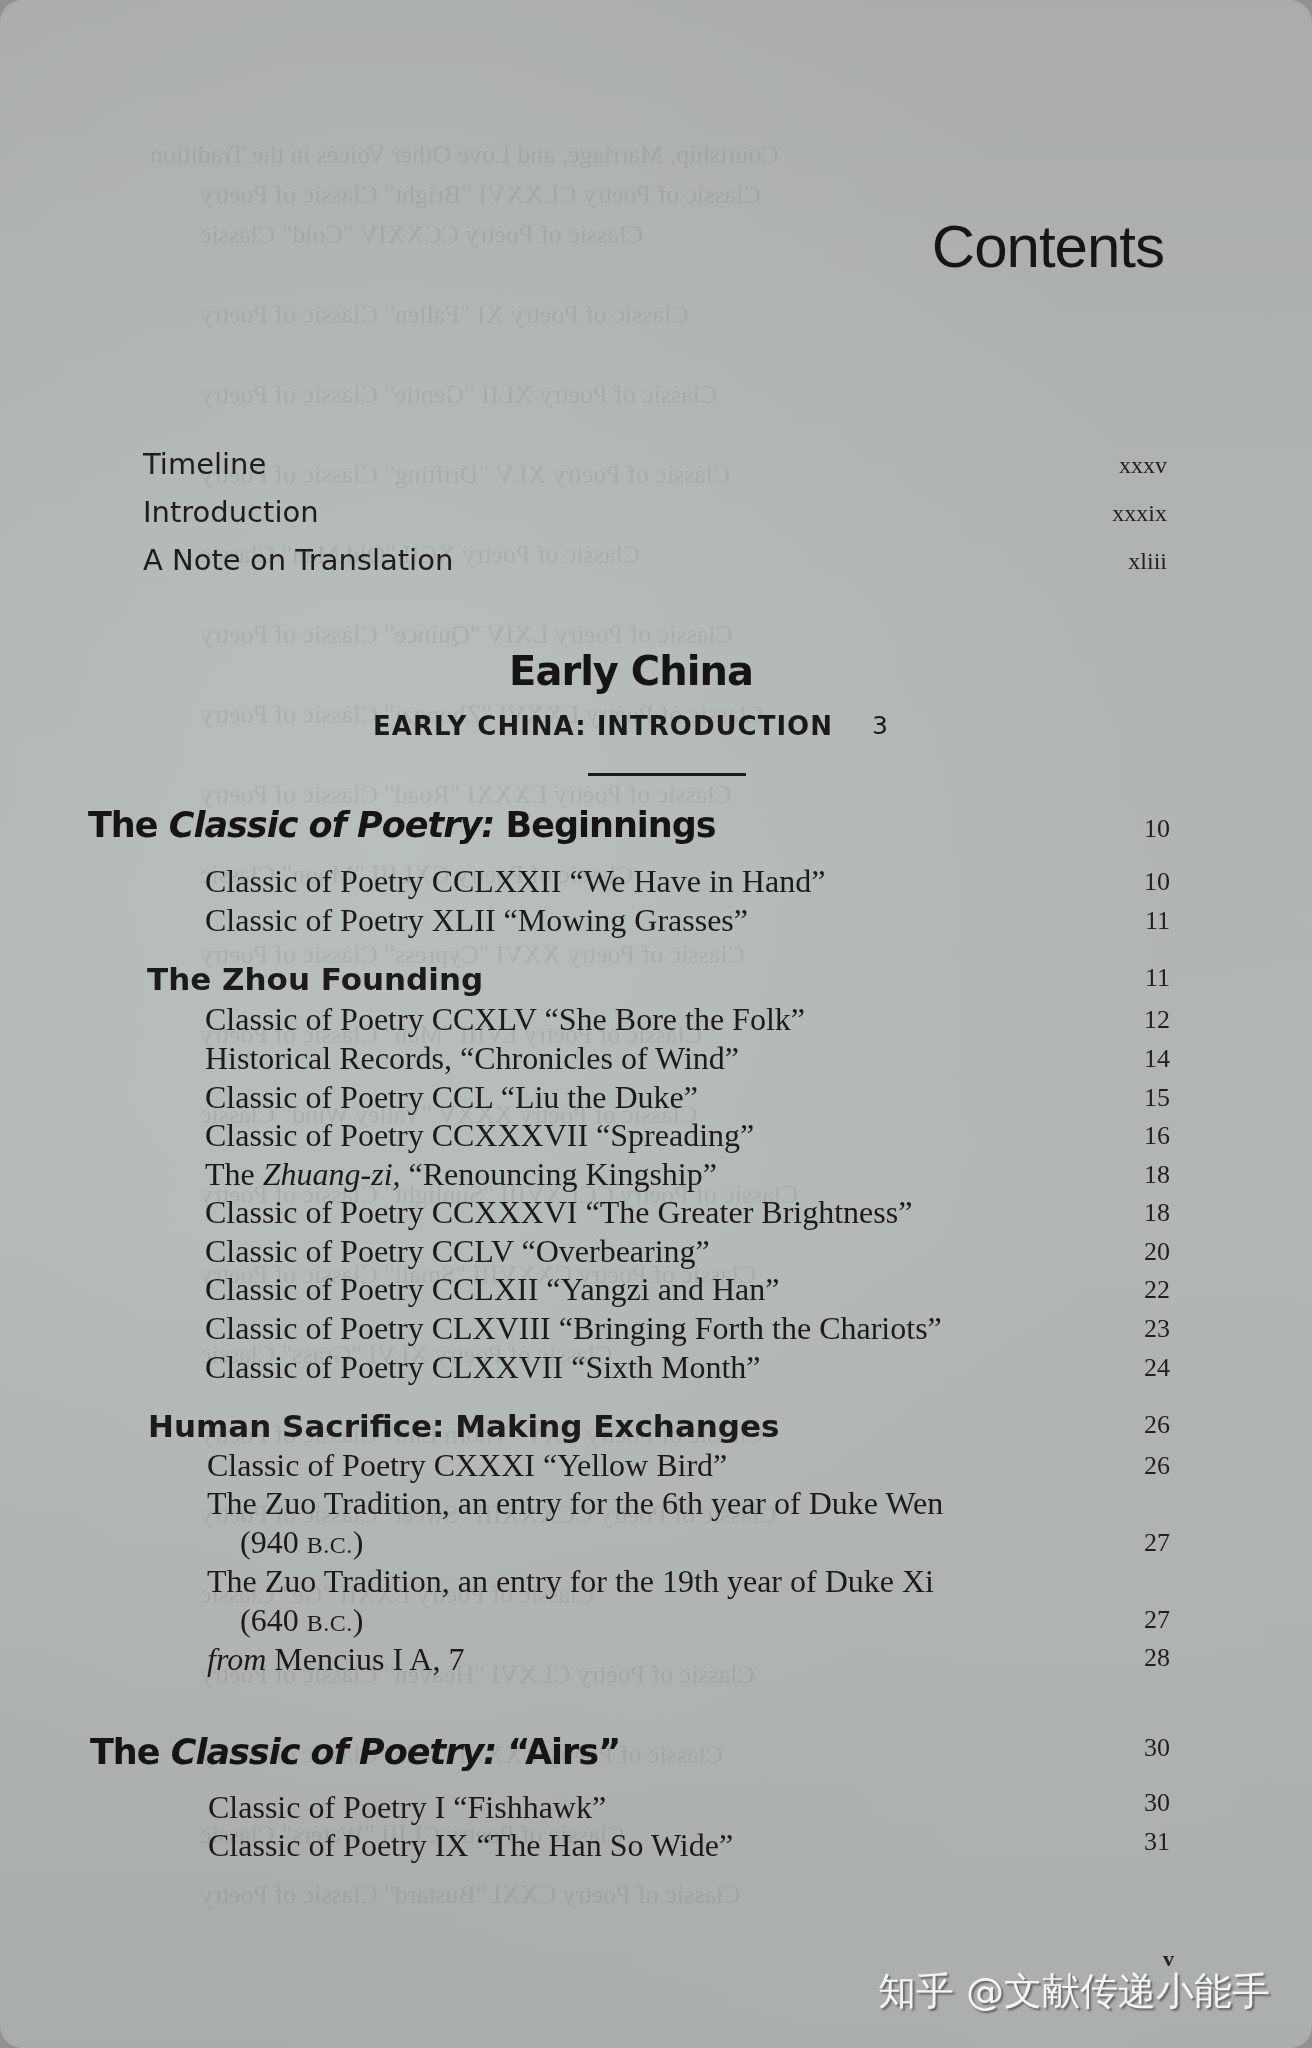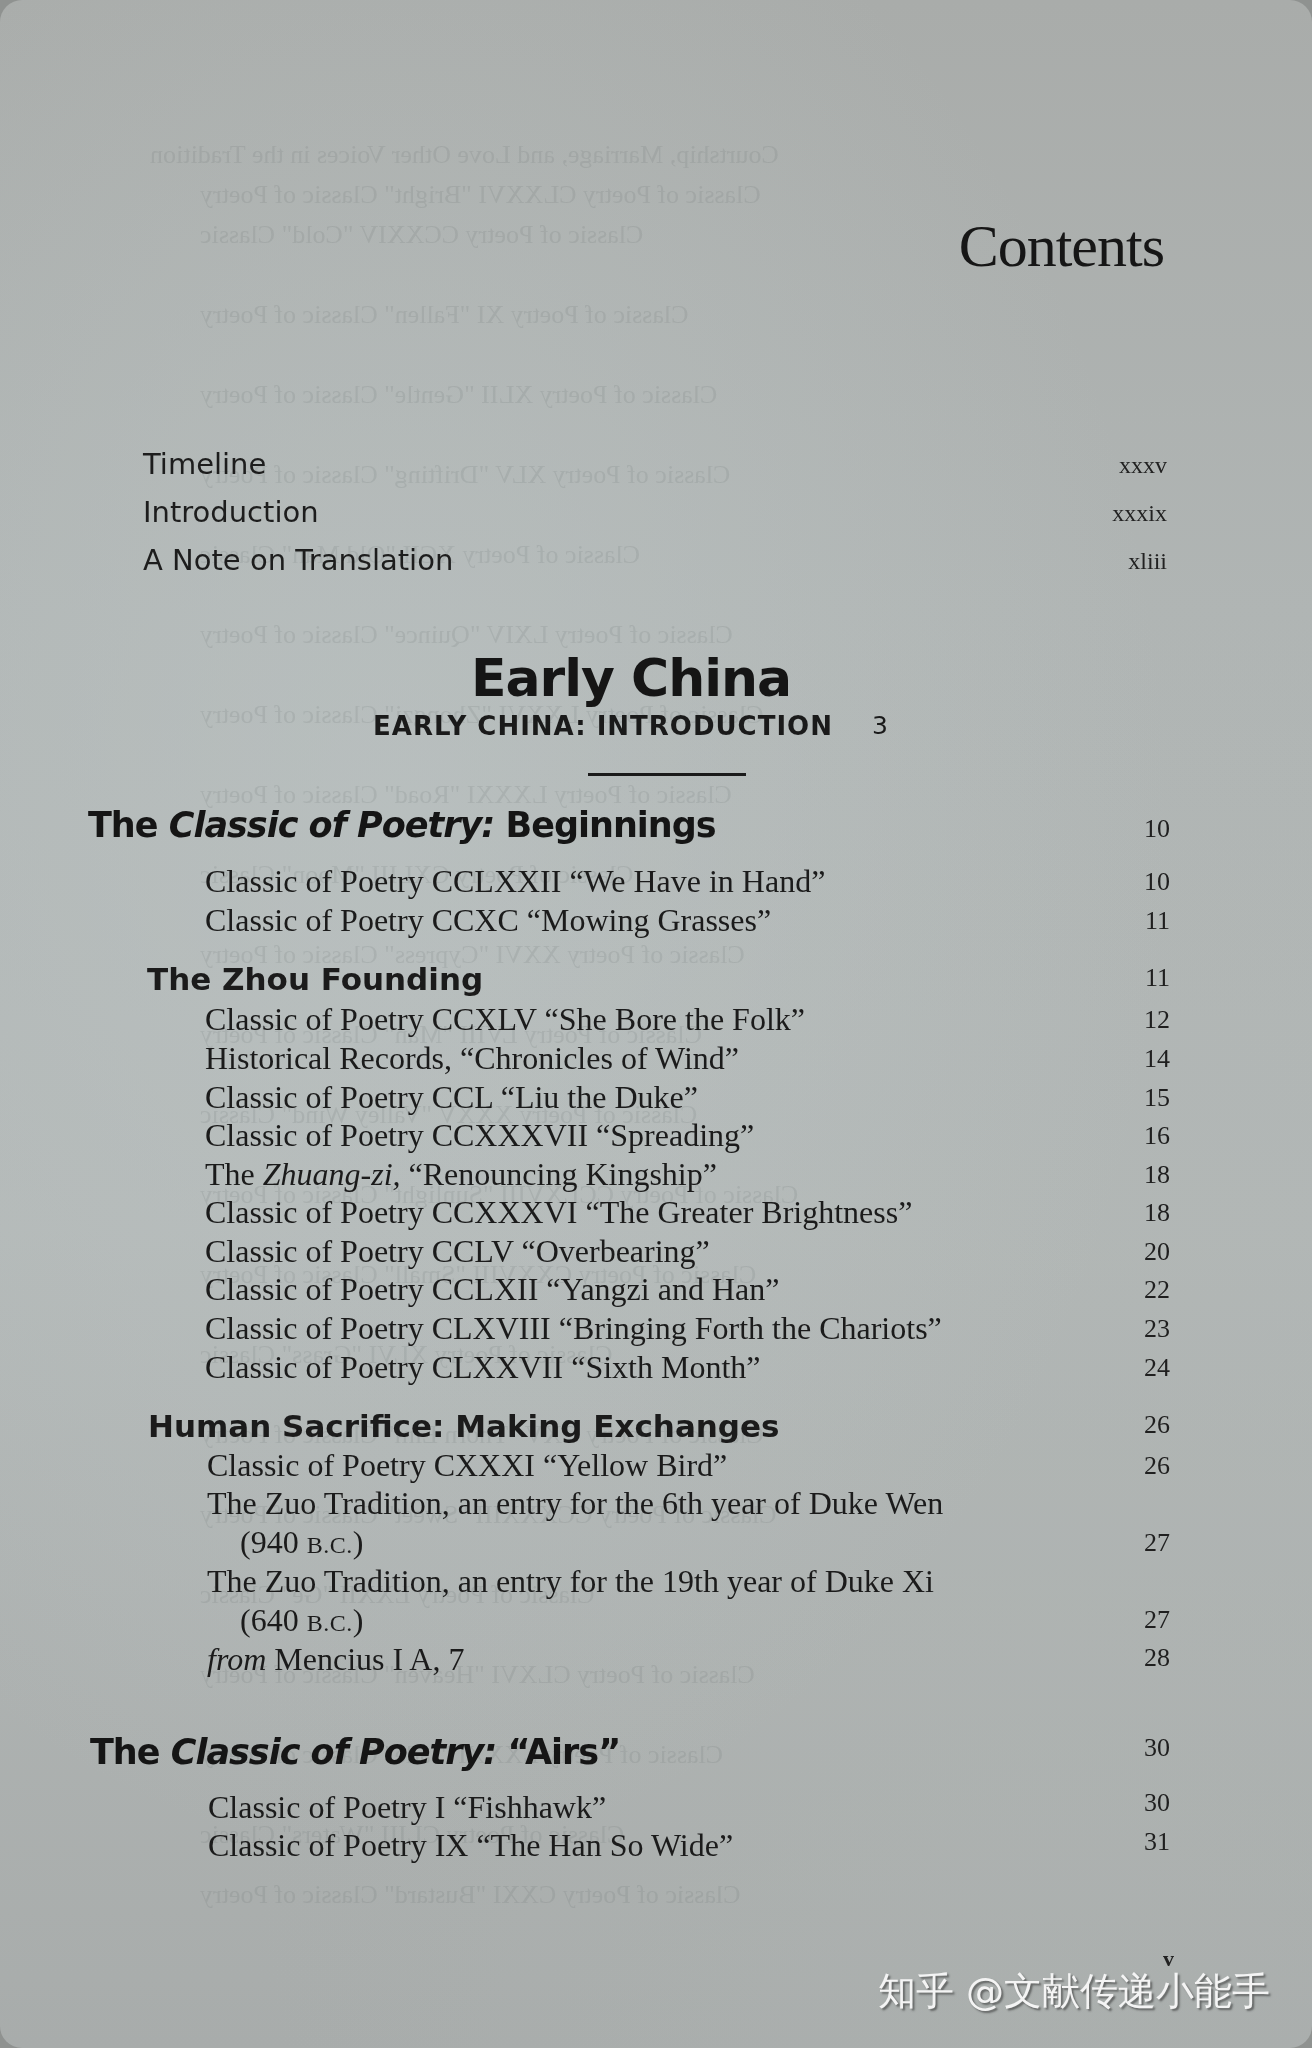--- a/index.html
+++ b/index.html
@@ -31,21 +31,21 @@
       font-family: "Liberation Serif", serif;
       font-size: 26px;
       color: rgba(60,66,66,0.10);
       white-space: nowrap;
       transform: scaleX(-1);
     }
     .title {
       position: absolute;
       right: 148px;
       top: 172px;
-      font-family: Liberation Serif, serif;
+      font-family: Liberation Sans, sans-serif;
       font-size: 60px;
       font-weight: 400;
       letter-spacing: -1px;
       color: #161616;
     }
     .row {
       position: absolute;
       white-space: nowrap;
     }
     .front {
@@ -61,21 +61,21 @@
       font-family: "Liberation Serif", serif;
       color: #222;
     }
     .part-title {
       position: absolute;
       left: 0; width: 1262px;
       text-align: center;
       top: 648px;
       font-family: "DejaVu Sans", sans-serif;
       font-weight: bold;
-      font-size: 52px;
+      font-size: 40px;
       letter-spacing: -1px;
       color: #151515;
     }
     .part-intro {
       position: absolute;
       left: 373px;
       top: 711px;
       font-family: "DejaVu Sans", sans-serif;
       font-weight: bold;
       font-size: 26px;
@@ -198,21 +198,21 @@
   <div class="rule"></div>
 
   <div class="row section" style="left:88px;top:805px;">
     <span>The </span><em>Classic of Poetry:</em><span> Beginnings</span>
   </div>
   <div class="pg" style="top:814px;">10</div>
 
   <div class="row entry" style="left:205px;top:863px;">Classic of Poetry CCLXXII “We Have in Hand”</div>
   <div class="pg" style="top:867px;">10</div>
 
-  <div class="row entry" style="left:205px;top:902px;">Classic of Poetry CCXC “Mowing Grasses”</div>
+  <div class="row entry" style="left:205px;top:902px;">Classic of Poetry XLII “Mowing Grasses”</div>
   <div class="pg" style="top:906px;">11</div>
 
   <div class="row subsection" style="left:147px;top:961px;">The Zhou Founding</div>
   <div class="pg" style="top:963px;">11</div>
 
   <div class="row entry" style="left:205px;top:1001px;">Classic of Poetry CCXLV “She Bore the Folk”</div>
   <div class="pg" style="top:1005px;">12</div>
 
   <div class="row entry" style="left:205px;top:1040px;">Historical Records, “Chronicles of Wind”</div>
   <div class="pg" style="top:1044px;">14</div>

